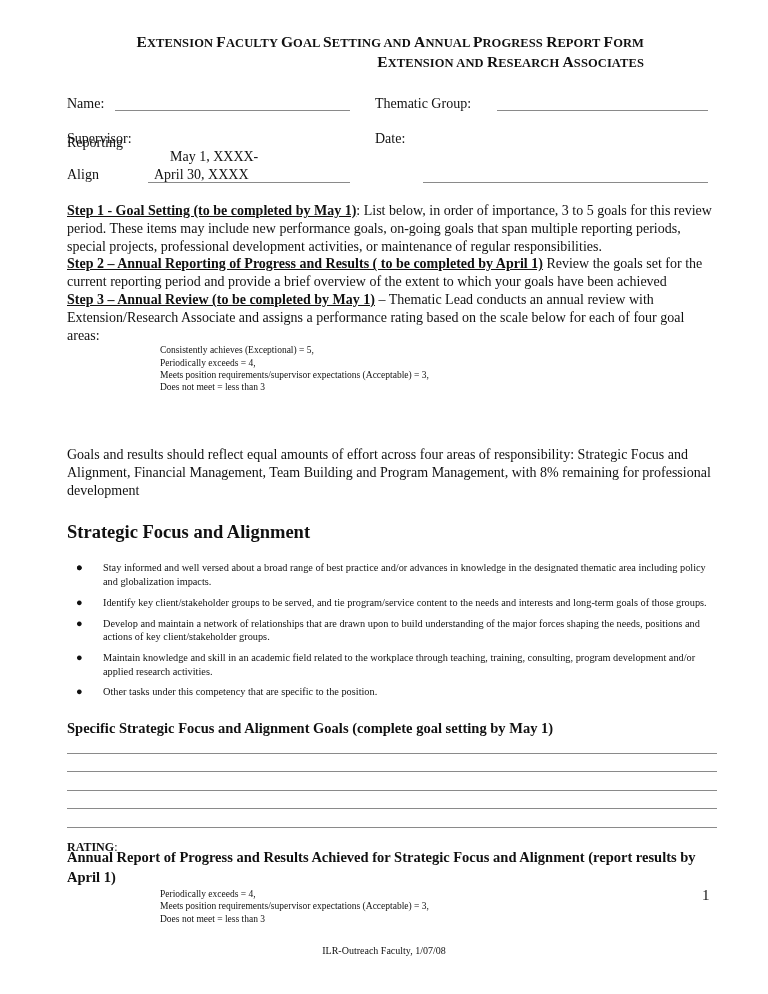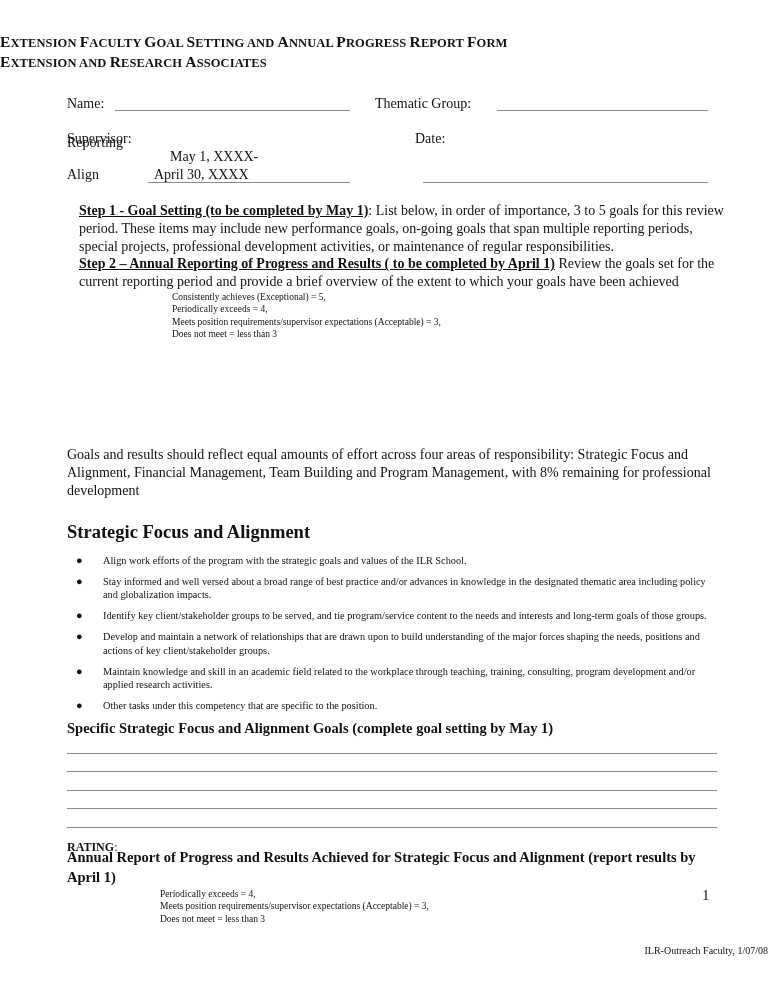--- a/index.html
+++ b/index.html
@@ -1,19 +1,19 @@
 <!DOCTYPE html>
 <html><head>
 <meta charset="utf-8">
 <style>
   html, body { margin: 0; padding: 0; background: #ffffff; }
   body { width: 768px; height: 994px; position: relative; overflow: hidden;
          font-family: "Liberation Serif", "DejaVu Serif", serif; color: #111; }
   .abs { position: absolute; }
-  .title { left: 0; width: 644px; text-align: left; font-weight: bold; font-size: 15.5px; letter-spacing: 0.1px; }
+  .title { left: 0; width: 644px; text-align: right; font-weight: bold; font-size: 15.5px; letter-spacing: 0.1px; }
   .title .sc { font-size: 12.5px; }
   .lbl { font-size: 14px; font-family: Liberation Serif, serif; }
   .uline { border-bottom: 1.5px solid #8a8a8a; height: 0; }
   .para { left: 67px; width: 650px; font-size: 14px; line-height: 17.8px; }
   .para .step { font-weight: bold; text-decoration: underline; }
   .small-list { font-size: 9.5px; line-height: 12.3px; }
   .h2 { left: 67px; font-size: 18.5px; font-weight: bold; }
   .h3 { left: 67px; width: 650px; font-size: 14.5px; font-weight: bold; line-height: 19.5px; }
   ul.bullets { list-style: none; margin: 0; padding: 0; }
   ul.bullets li { position: relative; padding-left: 36px; font-size: 10.3px; line-height: 13.5px; margin-bottom: 7.4px; }
@@ -26,47 +26,48 @@
 <div class="abs title" style="top:33px;" id="title1"><span>E</span><span class="sc">XTENSION </span><span>F</span><span class="sc">ACULTY </span><span>G</span><span class="sc">OAL </span><span>S</span><span class="sc">ETTING AND </span><span>A</span><span class="sc">NNUAL </span><span>P</span><span class="sc">ROGRESS </span><span>R</span><span class="sc">EPORT </span><span>F</span><span class="sc">ORM</span></div>
 <div class="abs title" style="top:53px;" id="title2"><span>E</span><span class="sc">XTENSION AND </span><span>R</span><span class="sc">ESEARCH </span><span>A</span><span class="sc">SSOCIATES</span></div>
 
 <div class="abs lbl" style="left:67px; top:96px;">Name:</div>
 <div class="abs uline" style="left:115px; top:110px; width:235px;"><span></span></div>
 
 <div class="abs lbl" style="left:375px; top:96px;">Thematic Group:</div>
 <div class="abs uline" style="left:497px; top:110px; width:211px;"><span></span></div>
 
 <div class="abs lbl" style="left:67px; top:131px;">Supervisor:</div>
-<div class="abs lbl" style="left:375px; top:131px;margin-left:40px;">Date:</div>
+<div class="abs lbl" style="left:375px; top:131px;">Date:</div>
 
 <div class="abs lbl" style="left:67px; top:135px;">Reporting</div>
 <div class="abs lbl" style="left:67px; top:167px;">Align</div>
 <div class="abs lbl" style="left:142px; top:149px;margin-left:28px;">May 1, XXXX-</div>
 <div class="abs lbl" style="left:154px; top:167px;">April 30, XXXX</div>
 <div class="abs uline" style="left:148px; top:182px; width:202px;"><span></span></div>
 <div class="abs uline" style="left:423px; top:182px; width:285px;"><span></span></div>
 
-<div class="abs para" style="top:202px;margin-left:12px;">
+<div class="abs para" style="top:202px;">
   <div><span class="step">Step 1 - Goal Setting (to be completed by May 1)</span><span>:  List below, in order of importance, 3 to 5 goals for this review period.  These items may include new performance goals, on-going goals that span multiple reporting periods, special projects, professional development activities, or maintenance of regular responsibilities.</span></div>
   <div><span class="step">Step 2 – Annual Reporting of Progress and Results ( to be completed by April 1)</span><span> Review the goals set for the current  reporting period and provide a brief overview of the extent to which your goals have been achieved</span></div>
+  <div><span class="step">Step 3 – Annual Review (to be completed by May 1)</span><span> – Thematic Lead conducts an annual review with Extension/Research Associate and assigns a performance rating based on the scale below for each of four goal areas:</span></div>
   <div class="small-list" style="margin-left:93px; margin-top:0px;">
     <div>Consistently achieves (Exceptional) = 5,</div>
     <div>Periodically exceeds = 4,</div>
     <div>Meets position requirements/supervisor expectations (Acceptable) = 3,</div>
     <div>Does not meet = less than 3</div>
   </div>
 </div>
 
 <div class="abs para" style="top:446px;">Goals and results should reflect equal amounts of effort across four areas of responsibility: Strategic Focus and Alignment, Financial Management, Team Building and Program Management, with 8% remaining for professional development</div>
 
 <div class="abs h2" style="top:522px;">Strategic Focus and Alignment</div>
 
 <div class="abs" style="left:67px; top:554px; width:650px;">
   <ul class="bullets">
-    <li><span class="dot">●</span><span>Align work efforts of the program with the strategic goals and values of the ILR School.</span></li>
+    <li><span class="dot">●</span></li>
     <li><span class="dot">●</span><span>Stay informed and well versed about a broad range of best practice and/or advances in knowledge in the designated thematic area including policy and globalization impacts.</span></li>
     <li><span class="dot">●</span><span>Identify key client/stakeholder groups to be served, and tie program/service content to the needs and interests and long-term goals of those groups.</span></li>
     <li><span class="dot">●</span><span>Develop and maintain a network of relationships that are drawn upon to build understanding of the major forces shaping the needs, positions and actions of key client/stakeholder groups.</span></li>
     <li><span class="dot">●</span><span>Maintain knowledge and skill in an academic field related to the workplace through teaching, training, consulting, program development and/or applied research activities.</span></li>
     <li><span class="dot">●</span><span>Other tasks under this competency that are specific to the position.</span></li>
   </ul>
 </div>
 
 <div class="abs h3" style="top:719px;">Specific Strategic Focus and Alignment Goals (complete goal setting by May 1)</div>
 
@@ -79,13 +80,13 @@
 <div class="abs h3" style="top:848px;">Annual Report of Progress and Results Achieved for Strategic Focus and Alignment (report results by April 1)</div>
 
 <div class="abs" style="left:67px; top:840px; font-size:12px; font-weight:bold;"><span>RATING</span><span style="font-weight:normal;">:</span></div>
 <div class="abs small-list" style="left:160px; top:888px;">
   <div>Periodically exceeds = 4,</div>
   <div>Meets position requirements/supervisor expectations (Acceptable) = 3,</div>
   <div>Does not meet = less than 3</div>
 </div>
 
 <div class="abs" style="left:702px; top:887px; font-size:15px;">1</div>
-<div class="abs" style="left:0; width:768px; top:945px; text-align:right; font-size:10px;">ILR-Outreach Faculty, 1/07/08</div>
+<div class="abs" style="left:0; width:768px; top:945px; text-align:center; font-size:10px;">ILR-Outreach Faculty, 1/07/08</div>
 
 </body></html>

